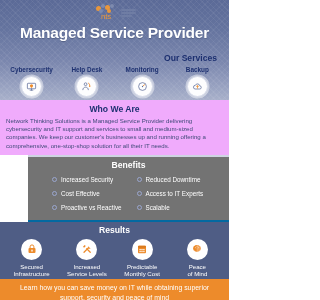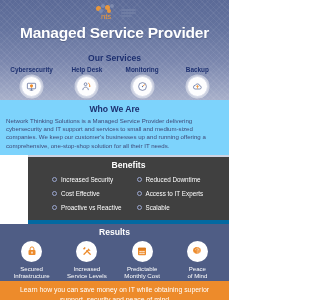--- a/index.html
+++ b/index.html
@@ -54,48 +54,49 @@
     position:relative;margin:2px 0 12px;font-size:15.5px;font-weight:700;color:#ffffff;
     letter-spacing:-.2px;line-height:17px;text-shadow:0 1px 1px rgba(40,50,80,.35);
   }
   .hdr-sub{
     position:relative;margin:1px 0 0;font-size:7.8px;color:#e3e7f1;font-weight:400;
     line-height:10px;
   }
   .hdr-services-title{
     position:relative;margin:5px 12px 0;font-size:8.6px;font-weight:700;color:#1d3070;
     line-height:10px;
+    text-align:right;
   }
   .svc-row{
     position:relative;display:flex;margin-top:3px;padding:0 4px;
   }
   .svc{flex:1;text-align:center;}
   .svc-label{font-size:6.4px;font-weight:700;color:#1d3070;line-height:8px;white-space:nowrap;}
   .svc-circle{
     width:19px;height:19px;border-radius:50%;margin:2px auto 0;
     background:#fdfdfe;border:1px solid #d8dcea;
     box-shadow:0 0 0 1.5px rgba(255,255,255,.45);
     display:flex;align-items:center;justify-content:center;
   }
   .svc-circle svg{display:block;}
 
   
   .who{
-    background:#7dd3fc;padding:4px 6px 5px;text-align:center;
+    background:#f0abfc;padding:4px 6px 5px;text-align:center;
   }
   .who-title{
     font-size:8.6px;font-weight:700;color:#1d3070;line-height:11px;margin:0 0 2px;
   }
   .who-body{
     font-size:6.1px;line-height:8.2px;color:#3f4a78;text-align:left;margin:0;
   }
 
   
   .benefits{
-    background:#404040;border-top:2px solid #cfd4e2;border-bottom:4px solid #0369a1;
+    background:#737373;border-top:2px solid #cfd4e2;border-bottom:2px solid #0369a1;
     padding:3px 0 5px;text-align:center;margin-left:28px;
   }
   .benefits-title{
     font-size:8.6px;font-weight:700;color:#ffffff;line-height:11px;margin:0 0 2px;
   }
   .ben-grid{
     display:grid;grid-template-columns:1fr 1fr;
     column-gap:6px;row-gap:0;padding:0 14px 0 24px;
   }
   .ben-item{

